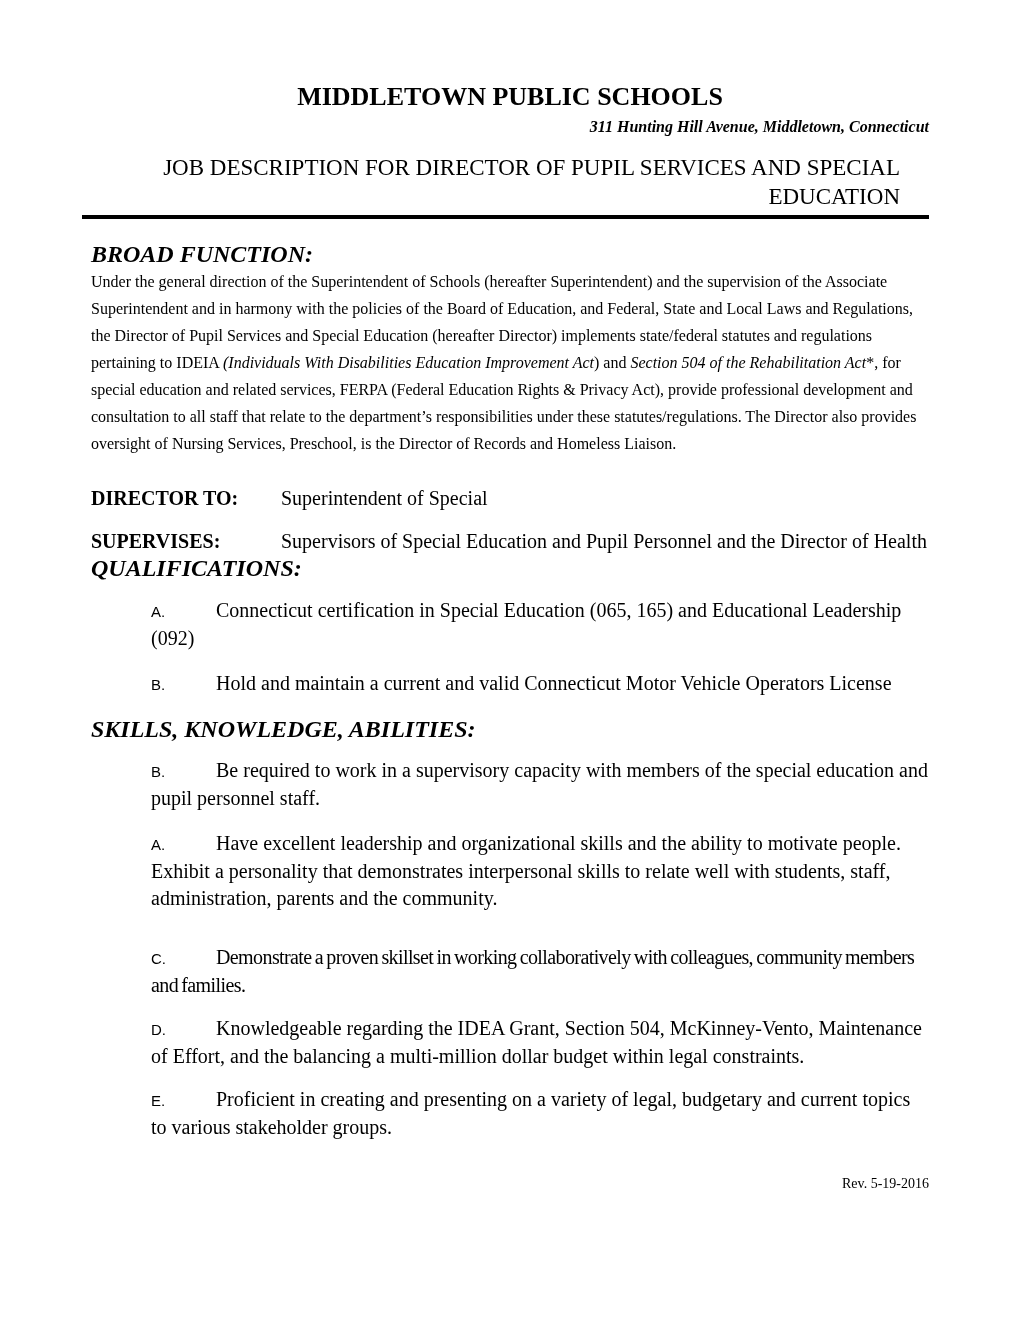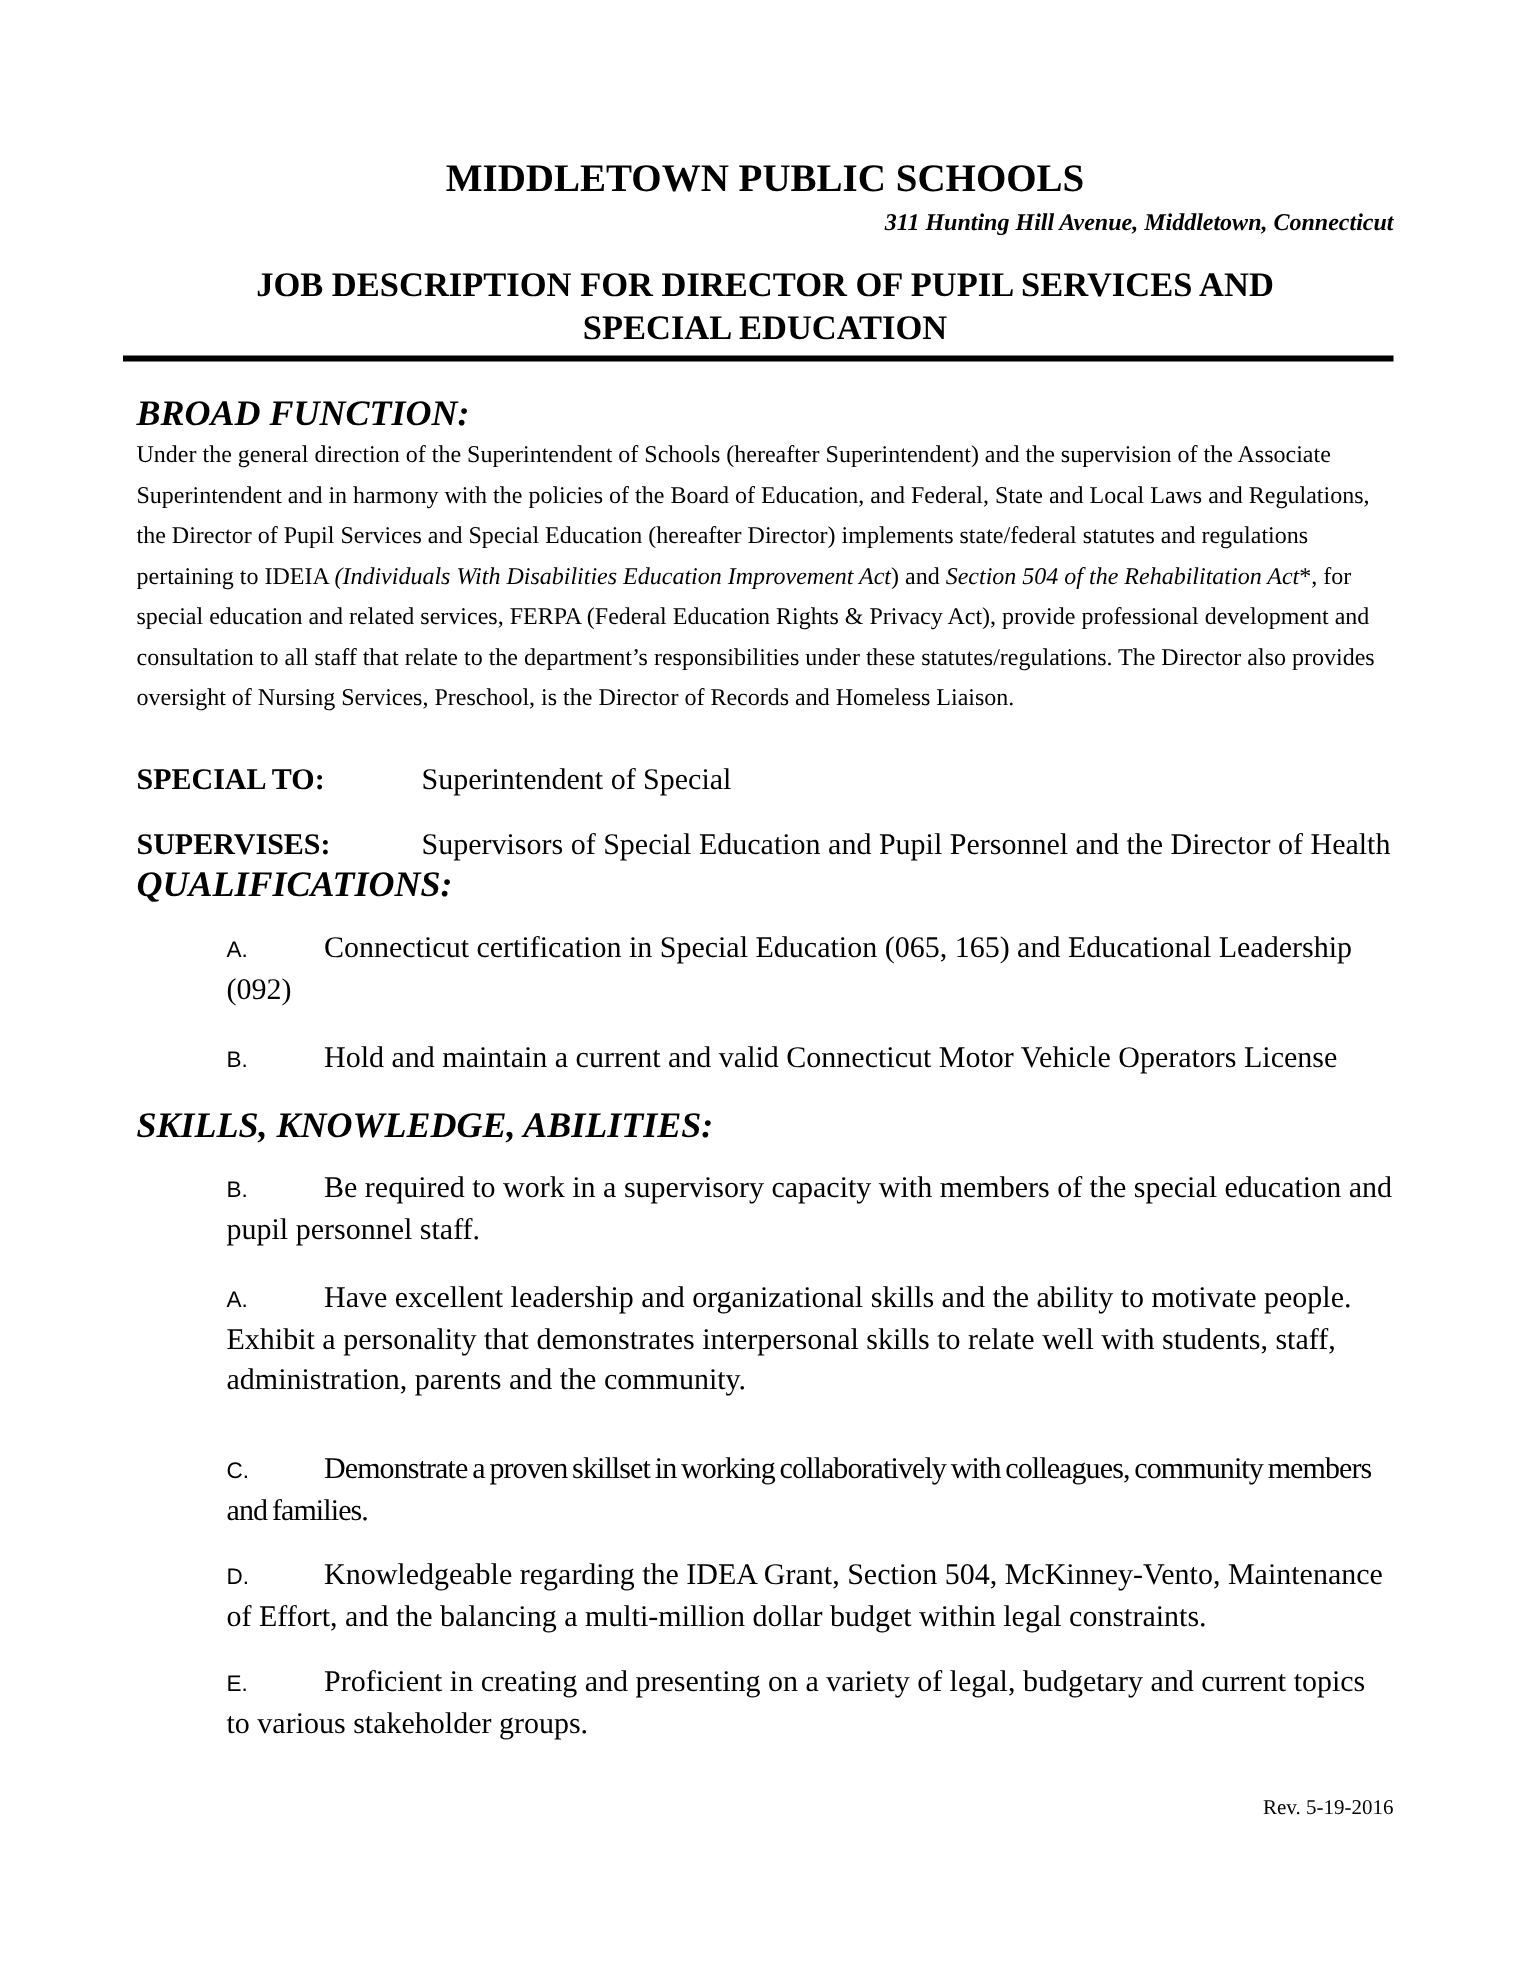--- a/index.html
+++ b/index.html
@@ -6,42 +6,42 @@
   html, body { margin: 0; padding: 0; background: #ffffff; }
   body {
     font-family: "Liberation Serif", "DejaVu Serif", serif;
     color: #000000;
   }
   .page {
     width: 1008px;
     min-height: 1320px;
     margin: 0 auto;
     background: #ffffff;
-    padding: 104px 85px 40px 85px;
+    padding: 82px 85px 40px 85px;
     position: relative;
   }
   .school-name {
     text-align: center;
     font-size: 26px;
     font-weight: bold;
     line-height: 1.15;
     margin: 0;
   }
   .school-address {
     text-align: right;
     font-size: 16px;
     font-weight: bold;
     line-height: 1.3;
     margin-top: 5px;
     font-style: italic;
   }
   .doc-title {
-    text-align: center;
+    text-align: right;
     font-size: 23px;
-    font-weight: bold;
+    font-weight: normal;
     line-height: 29px;
     max-width: 780px;
     margin: 15px auto 0 auto;
   }
   .title-rule {
     height: 4px;
     background: #000000;
     border: none;
     width: calc(100% + 9px);
     margin: 4px 0 0 -9px;
@@ -115,21 +115,21 @@
 
   <div class="title-rule"></div>
 
   <div class="section-label broad-label">BROAD FUNCTION:</div>
 
   <p class="body-par">
     <span>Under the general direction of the Superintendent of Schools (hereafter Superintendent) and the supervision of the Associate Superintendent and in harmony with the policies of the Board of Education, and Federal, State and Local Laws and Regulations, the Director of Pupil Services and Special Education (hereafter Director) implements state/federal statutes and regulations pertaining to IDEIA </span><span class="italic">(Individuals With Disabilities Education Improvement Act</span><span>) and </span><span class="italic">Section 504 of the Rehabilitation Act</span><span>*, for special education and related services, FERPA (Federal Education Rights &amp; Privacy Act), provide professional development and consultation to all staff that relate to the department’s responsibilities under these statutes/regulations. The Director also provides oversight of Nursing Services, Preschool, is the Director of Records and Homeless Liaison.</span>
   </p>
 
   <div class="kv-row kv-reports">
-    <span class="kv-label">SPECIAL TO:</span><span class="kv-value">Superintendent of Special</span>
+    <span class="kv-label">DIRECTOR TO:</span><span class="kv-value">Superintendent of Special</span>
   </div>
 
   <div class="kv-row kv-supervises">
     <span class="kv-label">SUPERVISES:</span><span class="kv-value">Supervisors of Special Education and Pupil Personnel and the Director of Health</span>
   </div>
 
   <div class="section-label qual-label">QUALIFICATIONS:</div>
 
   <div class="list-item mt-15">
     <span class="marker">A.</span><span>Connecticut certification in Special Education (065, 165)  and Educational Leadership (092)</span>

